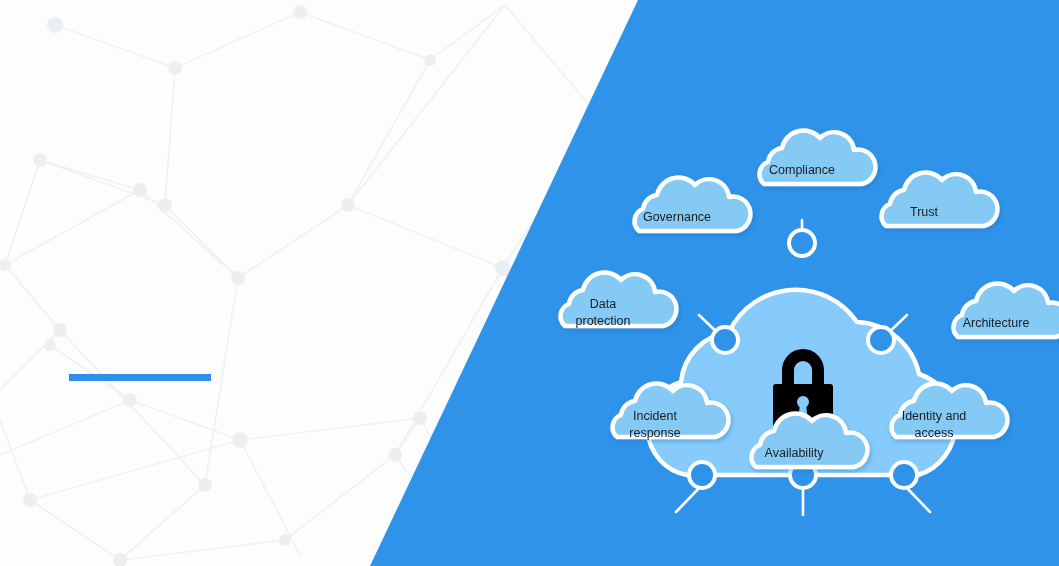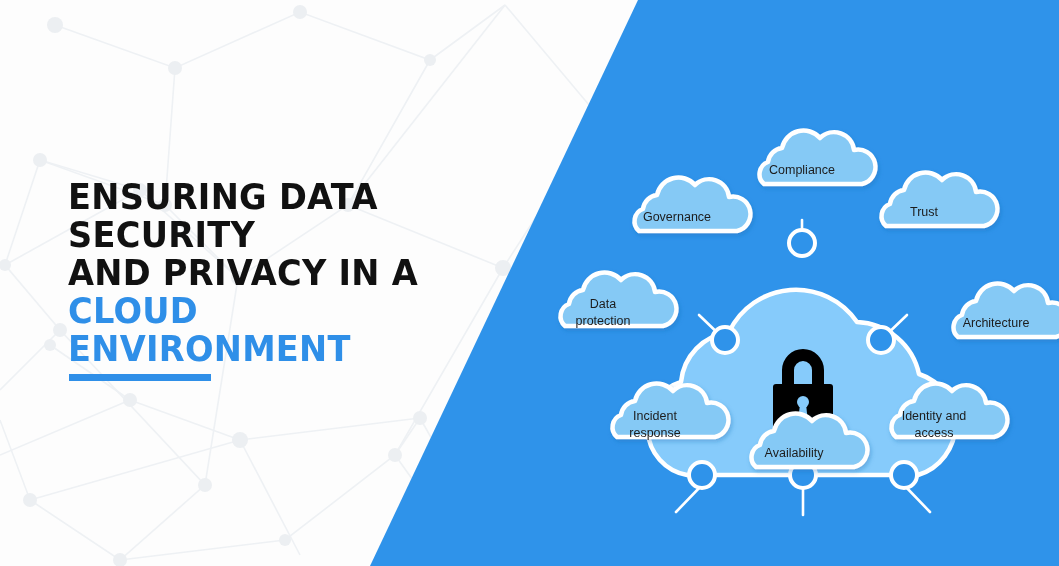--- a/index.html
+++ b/index.html
@@ -148,27 +148,20 @@
       <circle cx="130" cy="400" r="7"></circle>
       <circle cx="50" cy="345" r="6"></circle>
       <circle cx="470" cy="560" r="6"></circle>
     </g>
   </svg>
 
   <svg class="bg-blue-wedge" width="1059" height="566" viewBox="0 0 1059 566" aria-hidden="true">
     <polygon points="638,0 1059,0 1059,566 370,566" fill="#2f93ea"></polygon>
   </svg>
 
-  <div class="headline">
-    <div class="headline-line">ENSURING DATA</div>
-    <div class="headline-line">SECURITY</div>
-    <div class="headline-line">AND PRIVACY IN A</div>
-    <div class="headline-line accent">CLOUD</div>
-    <div class="headline-line accent">ENVIRONMENT</div>
-  </div>
   <div class="headline-rule"></div>
 
   <div class="diagram">
     <svg width="559" height="420" viewBox="0 0 559 420" aria-hidden="true">
 
       <defs>
 
         <path id="satCloud" d="
           M 18,44
           a 13,13 0 0 1 4,-22

